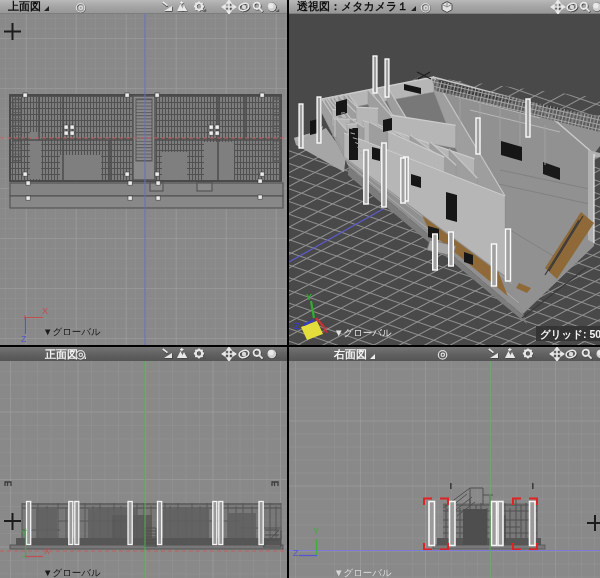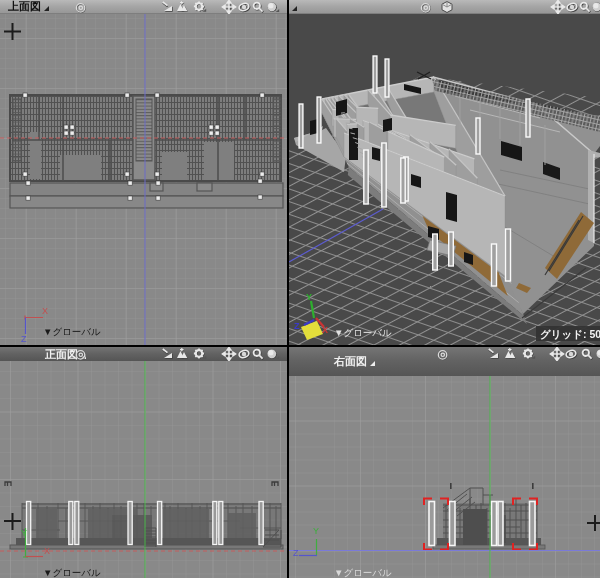--- a/index.html
+++ b/index.html
@@ -366,20 +366,21 @@
 <path d="M314,320 L304,325" stroke="#3a3ac8" stroke-width="2.2" fill="none"></path>
 <text x="306" y="300" font-size="9" font-weight="bold" fill="#2eaf2e">Y</text>
 <text x="322" y="333" font-size="9" font-weight="bold" fill="#cc3333">X</text>
 <text x="294" y="329" font-size="9" font-weight="bold" fill="#3a3ac8">Z</text>
 <text x="334" y="336" font-size="9.5" fill="#e2e2e2">▼グローバル</text>
 
 <rect x="536" y="326" width="64" height="15" fill="rgba(52,52,52,0.95)"></rect>
 <text x="540" y="338" font-size="10.5" font-weight="bold" fill="#f2f2f2">グリッド: 500mm</text>
 </svg>
 <div class="tb light">
+      <span class="ttl">透視図：メタカメラ１</span>
       <span class="tri"></span>
 <svg class="icons" width="311" height="14" style="left:0">
 <use href="#i-cam" x="131" y="1.5"></use>
         <use href="#i-cube" x="152" y="1"></use>
 <use href="#i-move" x="263" y="1"></use>
         <use href="#i-rot" x="277" y="1"></use>
         <use href="#i-mag" x="290" y="1"></use>
         <use href="#i-sph" x="302" y="1"></use>
 </svg>
     </div>
@@ -524,21 +525,21 @@
 <rect x="587" y="522" width="13" height="2"></rect>
         <rect x="594" y="515" width="2" height="16"></rect>
 </g>
 
 <path d="M316.5,539V555" stroke="#3fae3f" stroke-width="1.2" fill="none"></path>
 <path d="M299,555.5h18" stroke="#5555cc" stroke-width="1.2" fill="none"></path>
 <text x="313" y="534" font-size="9" fill="#3fae3f">Y</text>
 <text x="293" y="556" font-size="9" fill="#5555cc">Z</text>
 <text x="334" y="576" font-size="9.5" fill="#d8d8d8">▼グローバル</text>
 </svg>
-<div class="tb dark" style="height:29px">
+<div class="tb dark" style="height:14px">
       <span class="ttl">右面図</span>
       <span class="tri"></span>
 <svg class="icons" width="311" height="14" style="left:0">
 <use href="#i-cam" x="148" y="1.5"></use>
 <use href="#i-flag" x="198" y="1"></use>
         <use href="#i-mtn" x="215" y="1"></use>
         <use href="#i-gear" x="233" y="1"></use>
 <use href="#i-move" x="262" y="1"></use>
         <use href="#i-rot" x="276" y="1"></use>
         <use href="#i-mag" x="292" y="1"></use>

